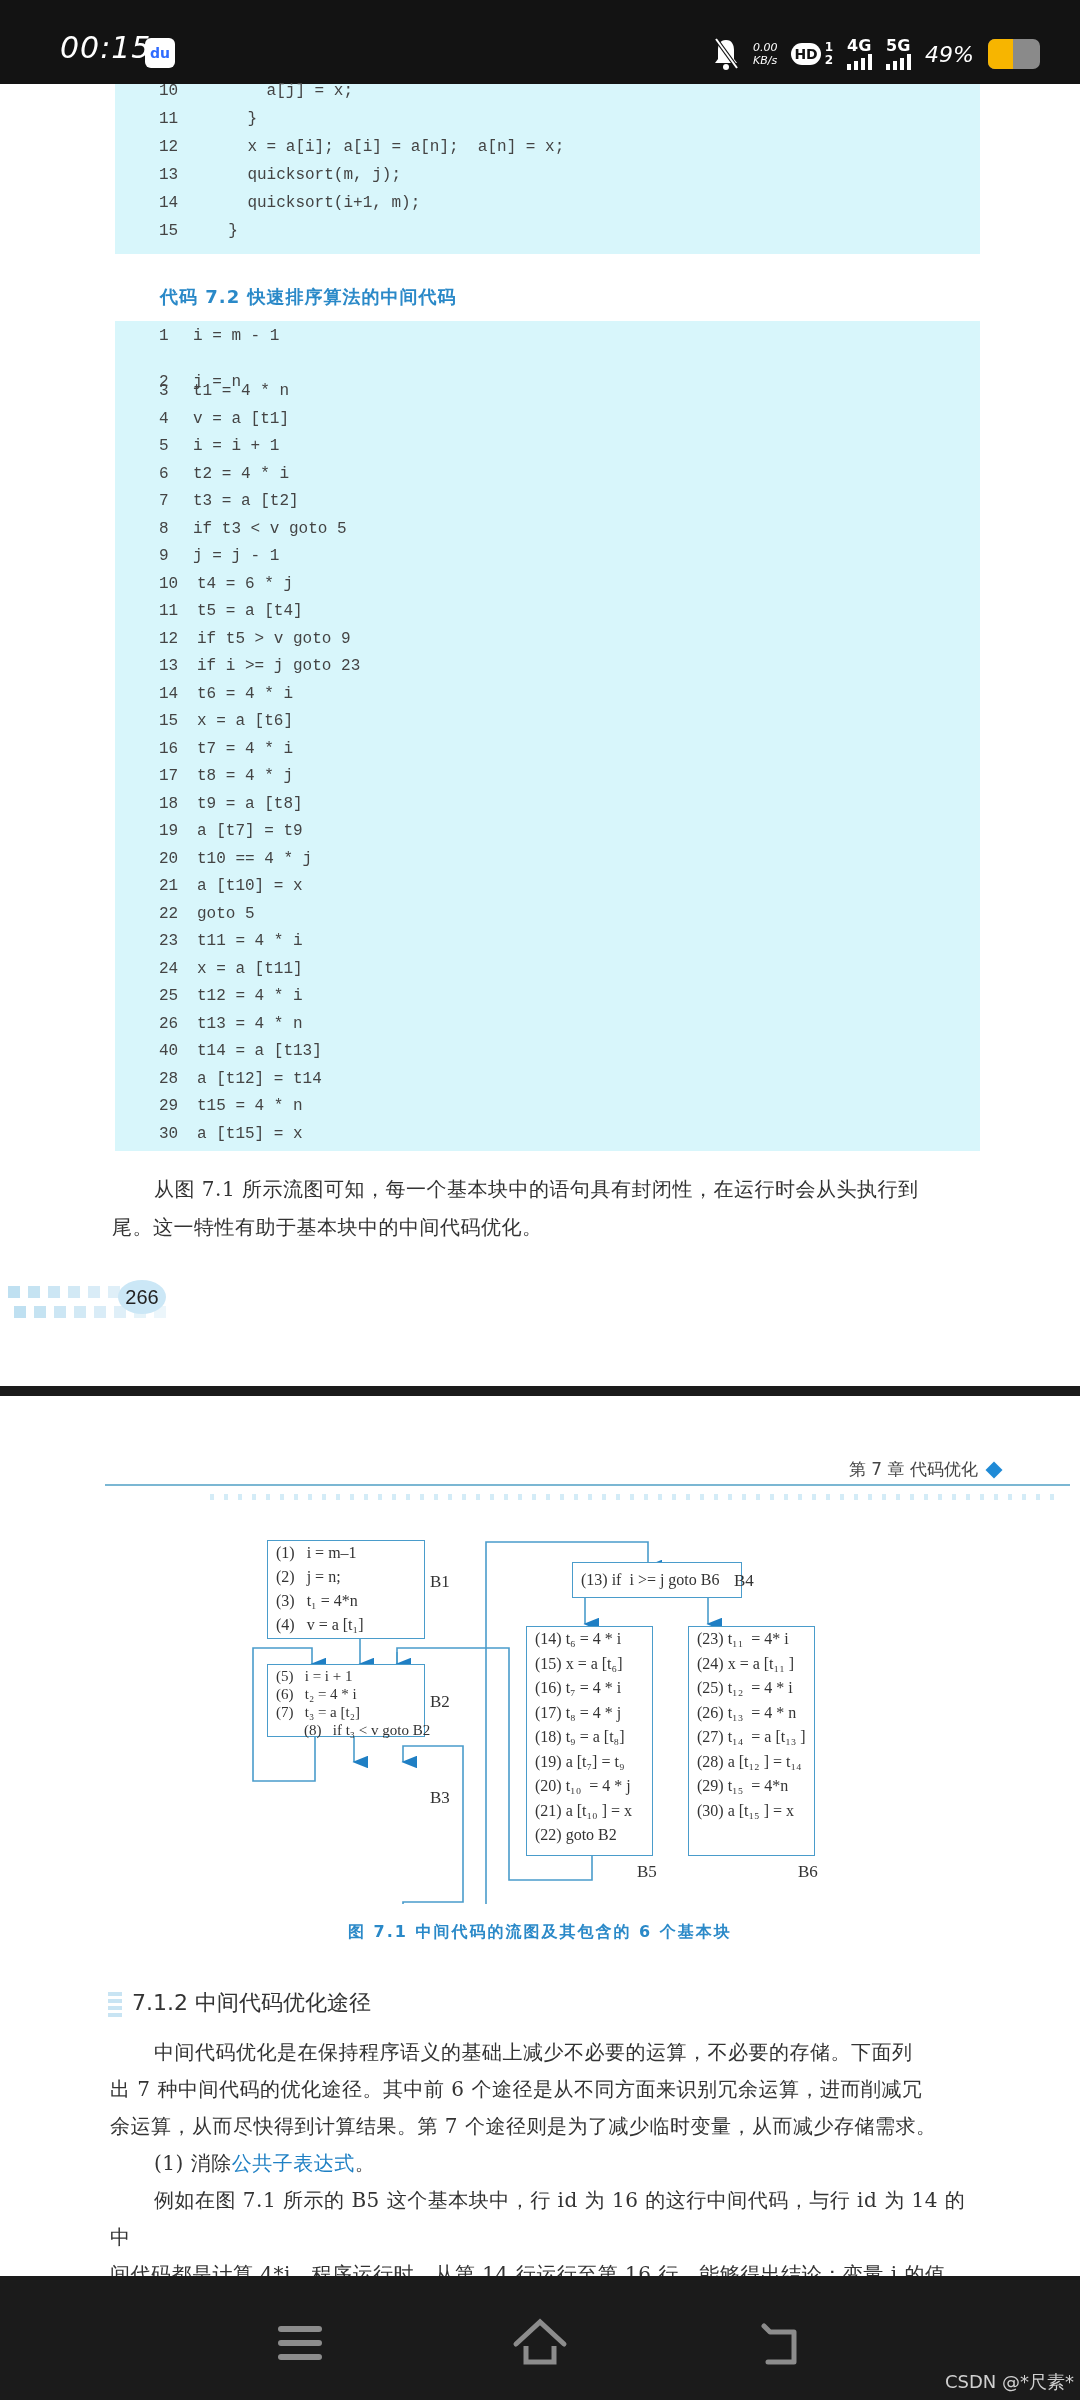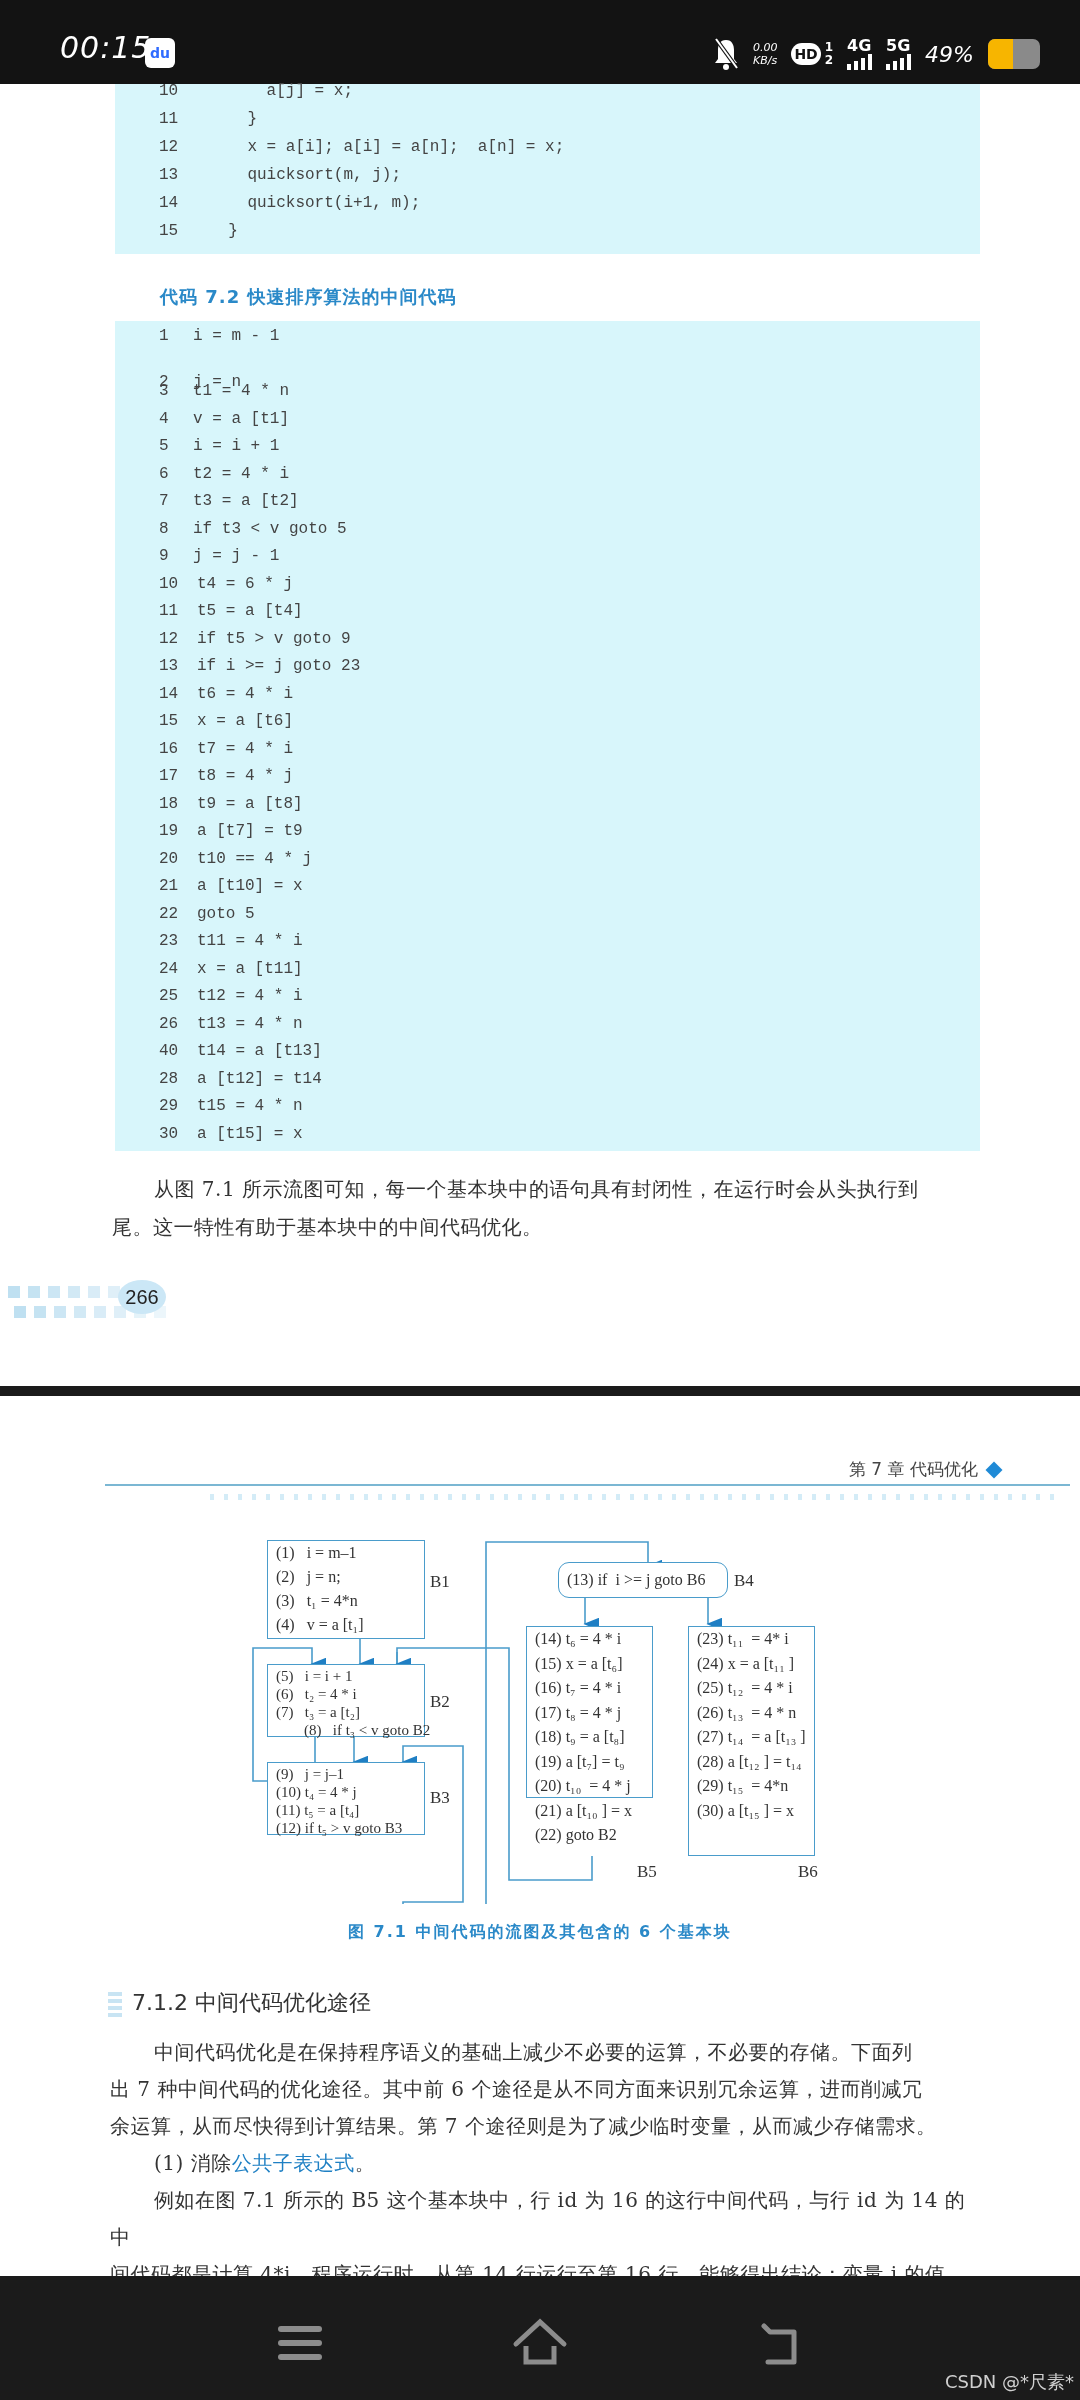--- a/index.html
+++ b/index.html
@@ -227,34 +227,28 @@
     <div class="bb-label" style="left:430px; top:176px;">B1</div>
 
     <div class="bb" style="left:267px; top:268px; width:158px; height:73px;" id="bb1">
         <div class="bb-line" style="left: 8px; top: 3px; font-size: 15px;">(5)   i = i + 1</div>
         <div class="bb-line" style="left: 8px; top: 21px; font-size: 15px;">(6)   t₂ = 4 * i</div>
         <div class="bb-line" style="left: 8px; top: 39px; font-size: 15px;">(7)   t₃ = a [t₂]</div>
         <div class="bb-line" style="left: 8px; top: 57px; font-size: 15px; margin-left: 28px;">(8)   if t₃ &lt; v goto B2</div>
       </div>
     <div class="bb-label" style="left:430px; top:296px;">B2</div>
 
-    <div class="bb" style="left:267px; top:366px; width:158px; height:73px;" id="bb2">
-        <div class="bb-line" style="left: 8px; top: 3px; font-size: 15px;">(9)   j = j–1</div>
-        <div class="bb-line" style="left: 8px; top: 21px; font-size: 15px;">(10) t₄ = 4 * j</div>
-        <div class="bb-line" style="left: 8px; top: 39px; font-size: 15px;">(11) t₅ = a [t₄]</div>
-        <div class="bb-line" style="left: 8px; top: 57px; font-size: 15px;">(12) if t₅ &gt; v goto B3</div>
-      </div>
     <div class="bb-label" style="left:430px; top:392px;">B3</div>
 
-    <div class="bb" style="left:558px; top:166px; width:170px; height:36px;border-radius:11px;" id="bb3">
+    <div class="bb" style="left:572px; top:166px; width:170px; height:36px;" id="bb3">
         <div class="bb-line" style="left: 8px; top: 8px;">(13) if  i &gt;= j goto B6</div>
       </div>
     <div class="bb-label" style="left:734px; top:175px;">B4</div>
 
-    <div class="bb" style="left:526px; top:230px; width:127px; height:172px;" id="bb4">
+    <div class="bb" style="left:526px; top:230px; width:127px; height:230px;" id="bb4">
         <div class="bb-line" style="left: 8px; top: 3px;">(14) t₆ = 4 * i</div>
         <div class="bb-line" style="left: 8px; top: 27.5px;">(15) x = a [t₆]</div>
         <div class="bb-line" style="left: 8px; top: 52px;">(16) t₇ = 4 * i</div>
         <div class="bb-line" style="left: 8px; top: 76.5px;">(17) t₈ = 4 * j</div>
         <div class="bb-line" style="left: 8px; top: 101px;">(18) t₉ = a [t₈]</div>
         <div class="bb-line" style="left: 8px; top: 125.5px;">(19) a [t₇] = t₉</div>
         <div class="bb-line" style="left: 8px; top: 150px;">(20) t₁₀  = 4 * j</div>
         <div class="bb-line" style="left: 8px; top: 174.5px;">(21) a [t₁₀ ] = x</div>
         <div class="bb-line" style="left: 8px; top: 199px;">(22) goto B2</div>
       </div>

